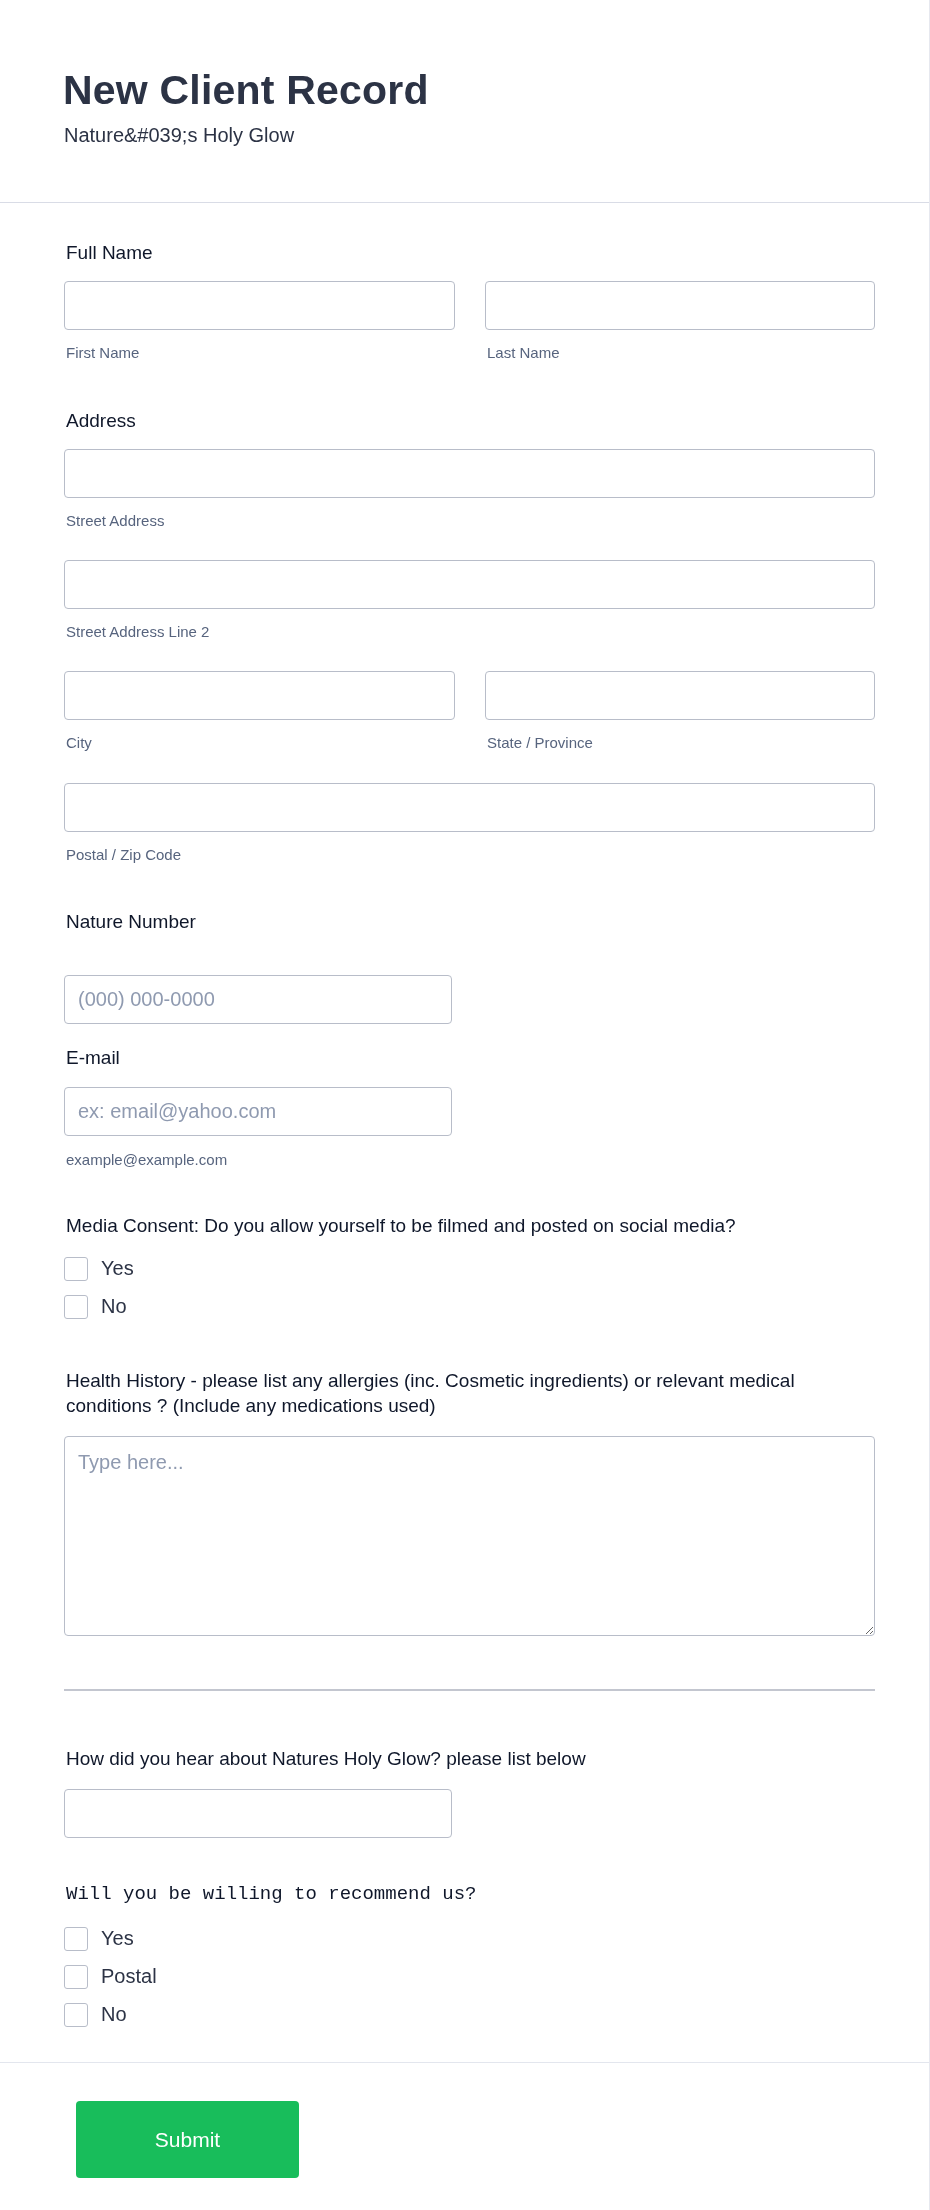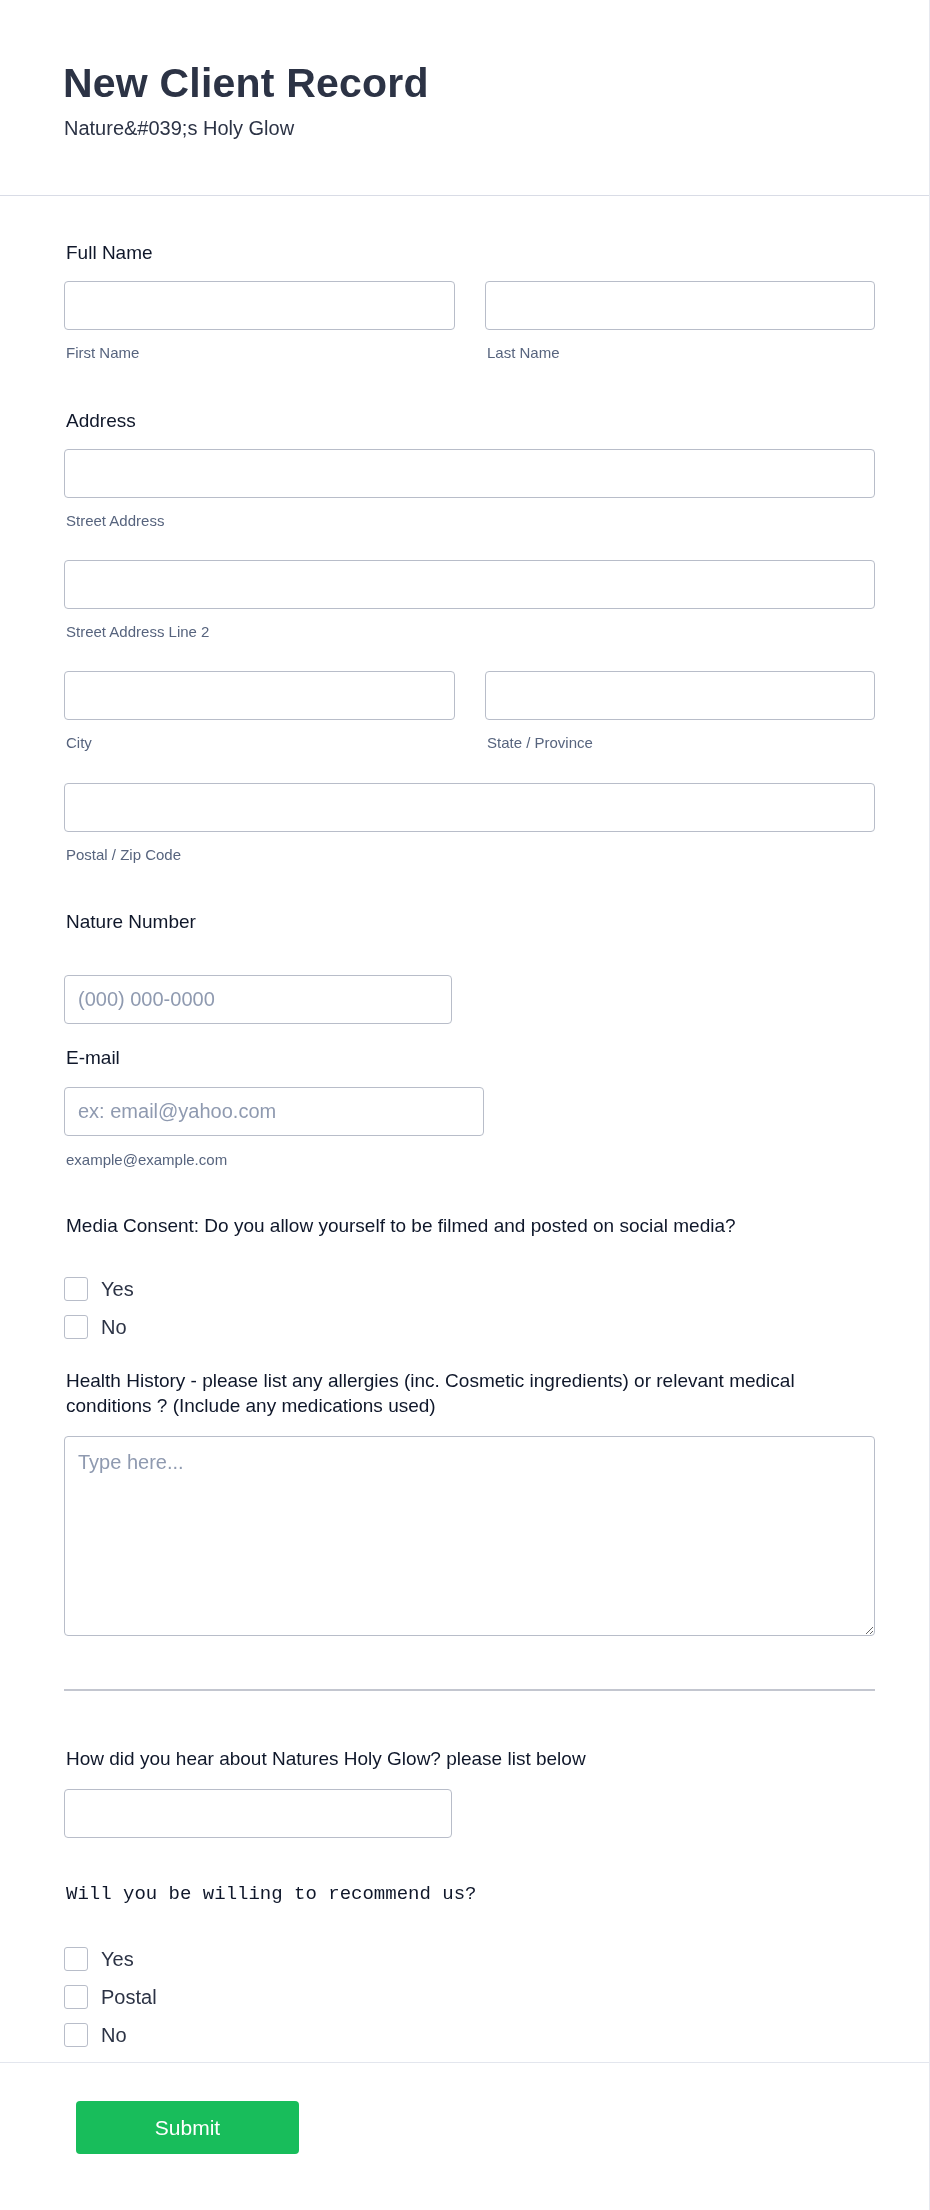--- a/index.html
+++ b/index.html
@@ -1,36 +1,36 @@
 <!DOCTYPE html>
 <html><head>
 <meta charset="utf-8">
 <style>
   * { box-sizing: border-box; margin: 0; padding: 0; }
   html, body { width: 930px; height: 2210px; background: #ffffff; overflow: hidden; }
   body { font-family: "Liberation Sans", "DejaVu Sans", sans-serif; color: #2c3345; position: relative; }
   .frame { position: absolute; left: 0; top: 0; width: 930px; height: 2210px; border-right: 1px solid #e6e8ef; background: #fff; }
-  .header { position: absolute; left: 0; top: 8px; width: 929px; height: 188px; border-bottom: 1px solid #d9dce6; text-decoration: underline; }
+  .header { position: absolute; left: 0; top: 15px; width: 929px; height: 188px; border-bottom: 1px solid #d9dce6; text-decoration: underline; }
   .title { position: absolute; left: 63px; top: 52px; font-size: 41px; font-weight: 700; color: #2c3345; letter-spacing: 0.2px; }
   .subtitle { position: absolute; left: 64px; top: 109px; font-size: 20px; color: #2c3345; }
 
   .label { position: absolute; left: 66px; font-size: 19px; color: #0f172a; line-height: 25px; }
   .sublabel { position: absolute; font-size: 15px; color: #57647e; line-height: 18px; }
   .input { position: absolute; height: 49px; border: 1px solid #b8bdc9; border-radius: 4px; background: #fff; font-family: "Liberation Sans", sans-serif; font-size: 20px; color: #2c3345; padding: 0 13px; outline: none; }
   .input::placeholder { color: #8f9ab0; }
   textarea.input { resize: both; padding: 13px 13px; height: 200px; line-height: 24px; }
   textarea.input::placeholder { color: #8f9ab0; }
 
-  .check-row { position: absolute; left: 64px; height: 24px; display: flex; align-items: center; cursor: pointer; margin-top: 20px; }
+  .check-row { position: absolute; left: 64px; height: 24px; display: flex; cursor: pointer; }
   .checkbox { width: 24px; height: 24px; border: 1px solid #b8bdc9; border-radius: 3px; background: #fff; flex: none; }
   .check-label { margin-left: 13px; font-size: 20px; color: #2c3345; }
 
   .divider { position: absolute; left: 64px; width: 811px; height: 2px; background: #c3c6cf; top: 1689px; }
   .footer-line { position: absolute; left: 0; top: 2062px; width: 929px; height: 1px; background: #e3e6ee; }
-  .submit { position: absolute; left: 76px; top: 2101px; width: 223px; height: 53px; background: #18bd5b; border: none; border-radius: 4px; color: #fff; font-family: "Liberation Sans", sans-serif; font-size: 21px; cursor: pointer; }
+  .submit { position: absolute; left: 76px; top: 2101px; width: 223px; height: 77px; background: #18bd5b; border: none; border-radius: 4px; color: #fff; font-family: "Liberation Sans", sans-serif; font-size: 21px; cursor: pointer; }
 </style>
 </head>
 <body>
 
 <div class="frame">
 
   <div class="header">
     <h1 class="title">New Client Record</h1>
     <div class="subtitle">Nature&amp;#039;s Holy Glow</div>
   </div>
@@ -50,21 +50,21 @@
   <div class="sublabel" style="left:66px; top:734px;">City</div>
   <input class="input" type="text" style="left: 485px; top: 671px; width: 390px;" value="">
   <div class="sublabel" style="left:487px; top:734px;">State / Province</div>
   <input class="input" type="text" style="left: 64px; top: 783px; width: 811px;" value="">
   <div class="sublabel" style="left:66px; top:846px;">Postal / Zip Code</div>
 
   <div class="label" style="top:909px;">Nature Number</div>
   <input class="input" type="tel" style="left: 64px; top: 951px; width: 388px; margin-top: 24px;" placeholder="(000) 000-0000">
 
   <div class="label" style="top:1045px;">E-mail</div>
-  <input class="input" type="email" style="left: 64px; top: 1087px; width: 420px;" placeholder="ex: email@yahoo.com">
+  <input class="input" type="email" style="left: 64px; top: 1087px; width: 388px;" placeholder="ex: email@yahoo.com">
   <div class="sublabel" style="left:66px; top:1151px;">example@example.com</div>
 
   <div class="label" style="top:1213px;">Media Consent: Do you allow yourself to be filmed and posted on social media?</div>
   <label class="check-row" style="top:1257px;">
     <span class="checkbox"></span>
     <span class="check-label">Yes</span>
   </label>
   <label class="check-row" style="top:1295px;">
     <span class="checkbox"></span>
     <span class="check-label">No</span>

